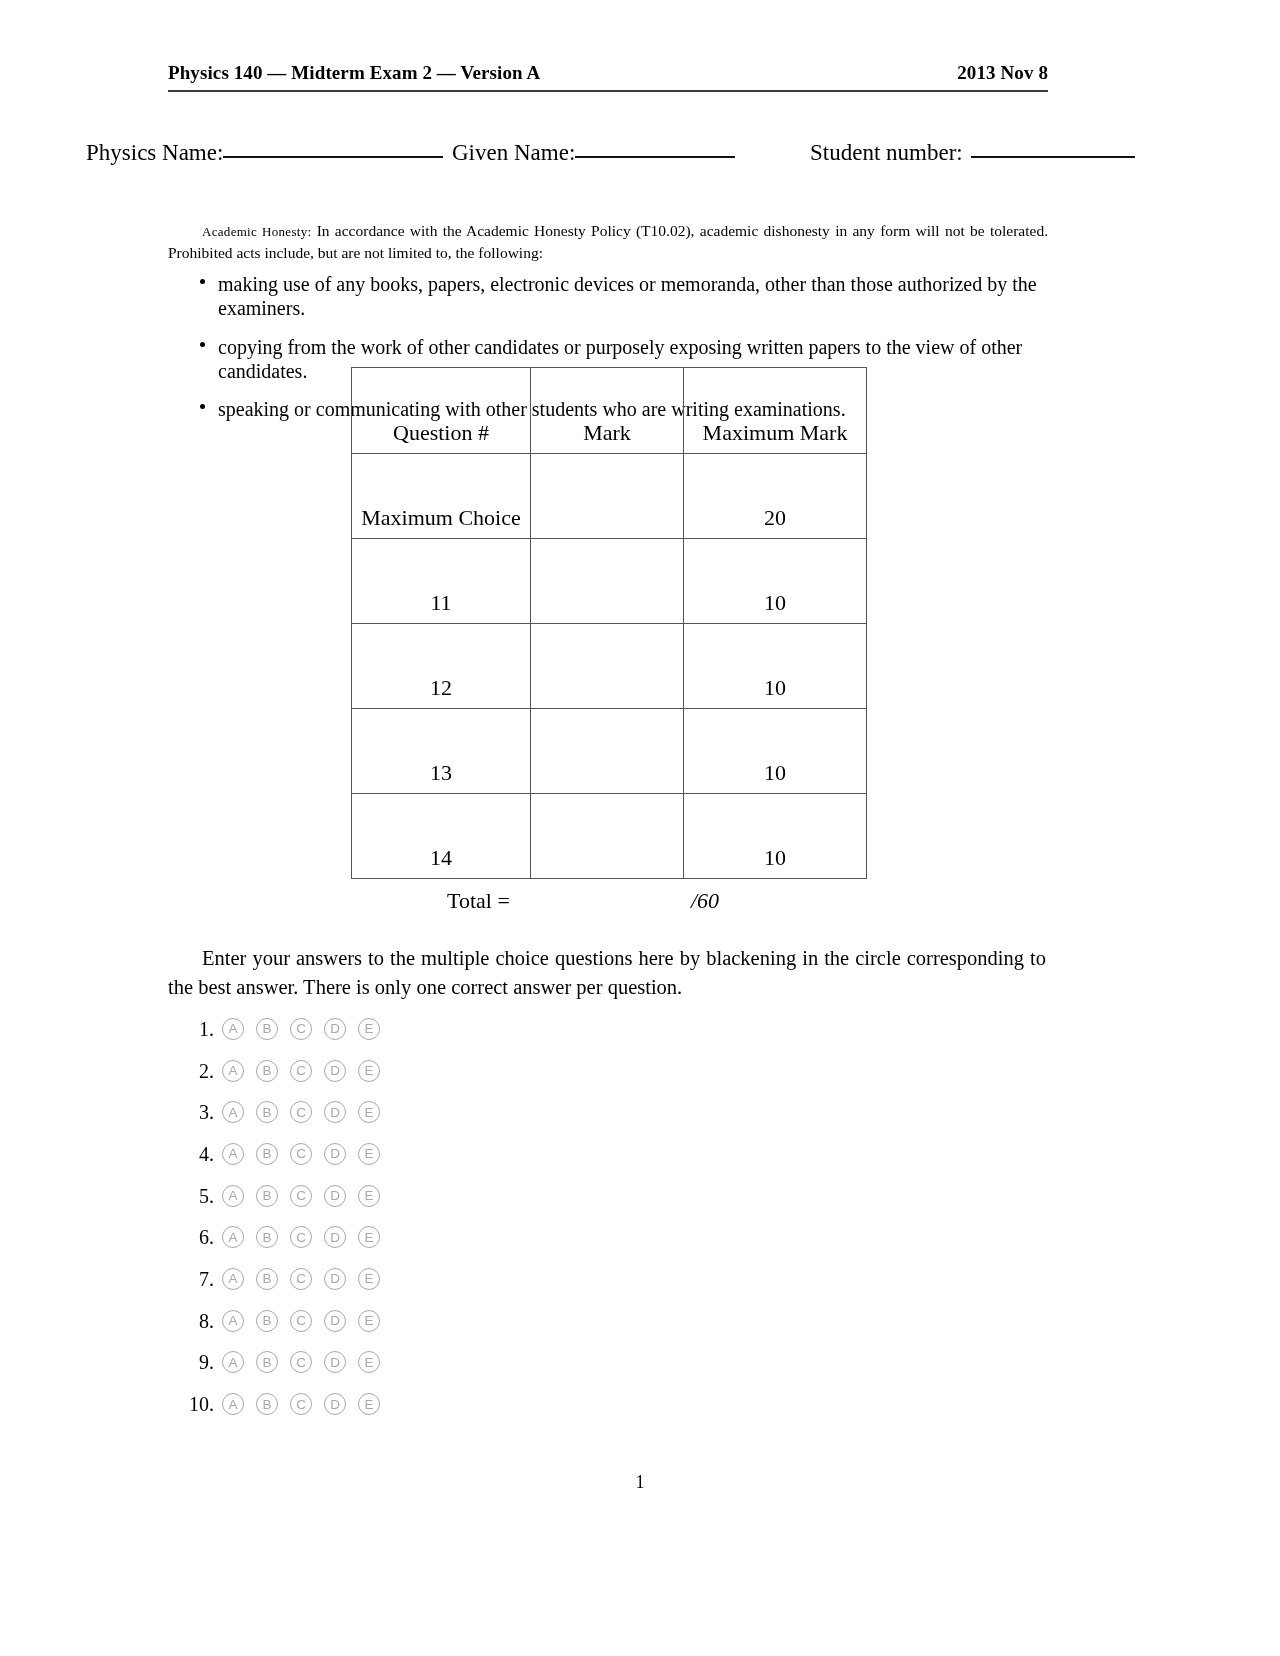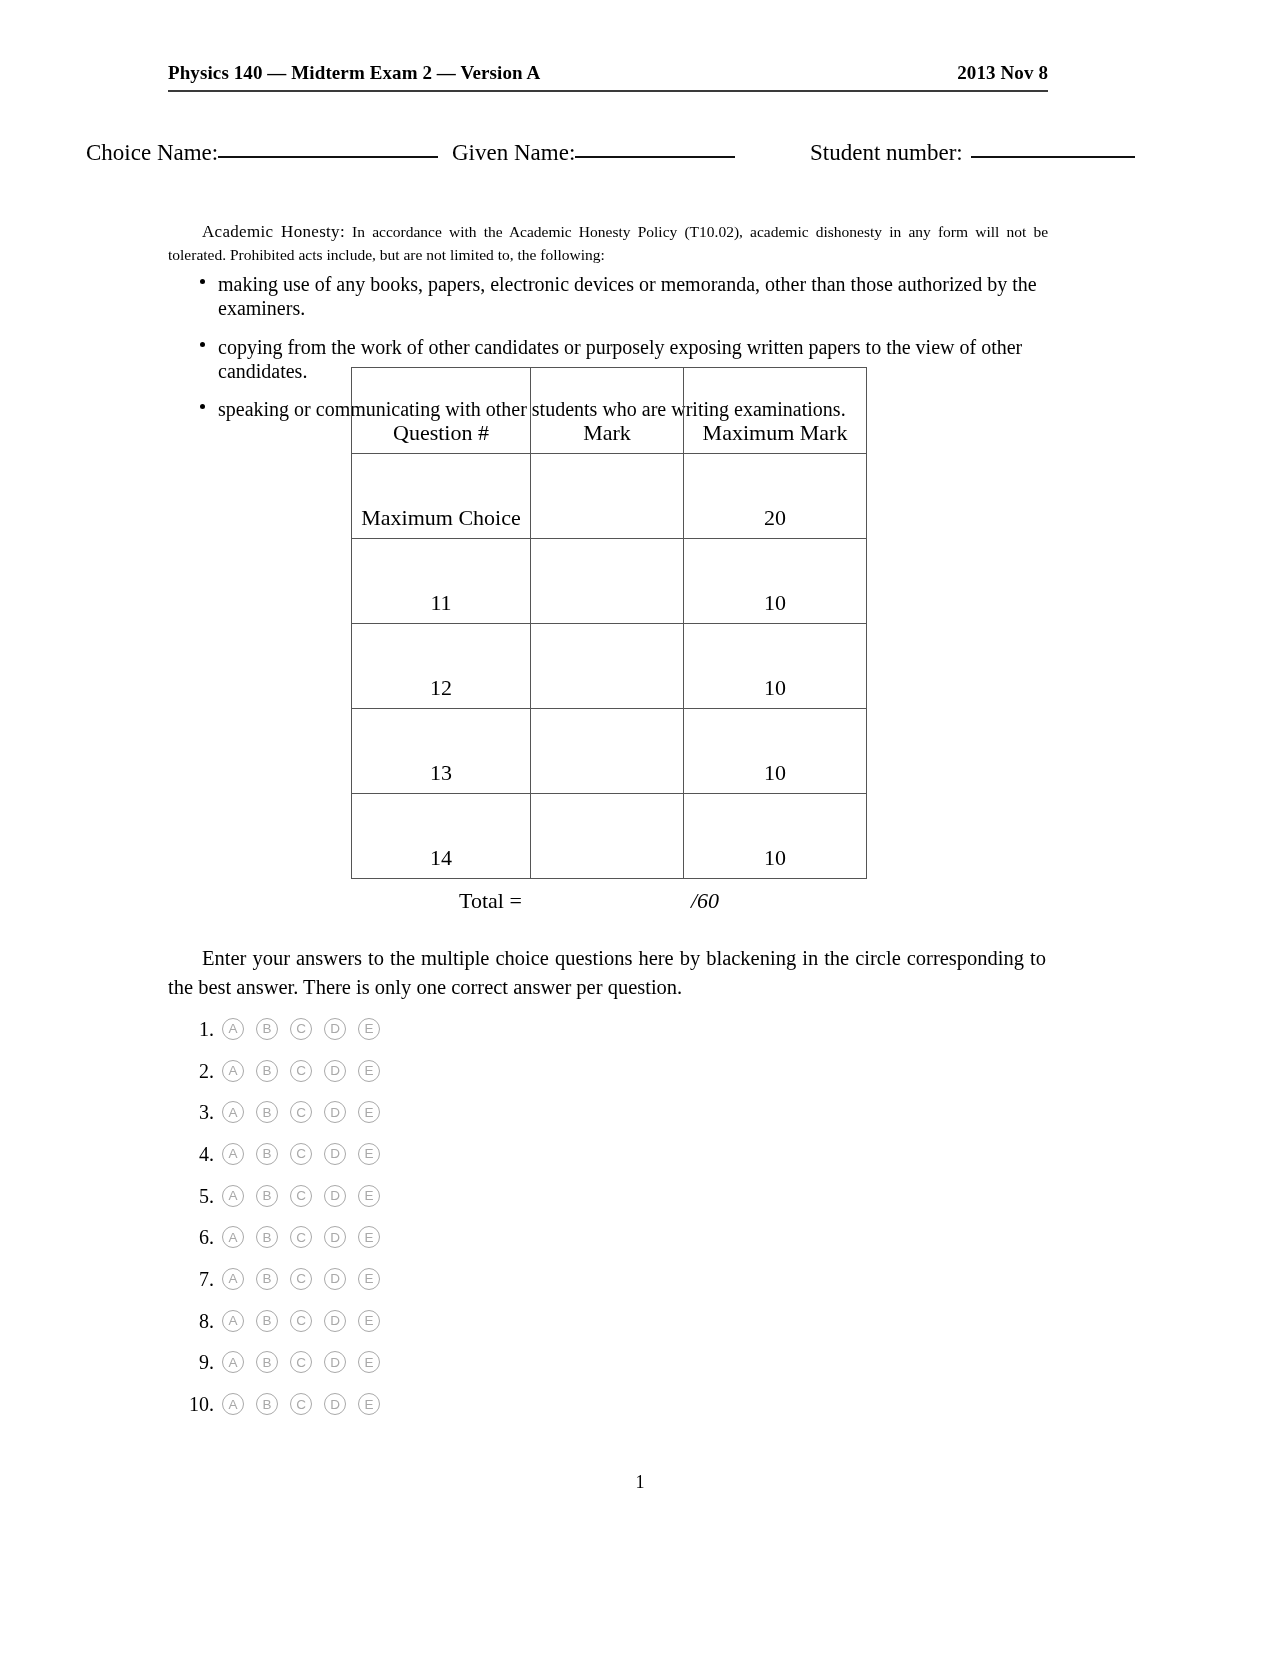--- a/index.html
+++ b/index.html
@@ -77,21 +77,21 @@
   .honesty {
     position: absolute;
     left: 168px;
     top: 220px;
     width: 880px;
     font-size: 15.5px;
     line-height: 1.42;
     text-align: justify;
   }
   .honesty-title {
-    font-size: 17px;
+    font-size: 13px;
     letter-spacing: 0.3px;
   }
   .honesty-indent { display: inline-block; width: 34px; }
 
   .bullets {
     position: absolute;
     left: 168px;
     top: 272px;
     width: 880px;
     font-size: 20px;
@@ -137,21 +137,21 @@
   .row-body td { height: 77px; }
 
   .total-line {
     position: absolute;
     left: 351px;
     top: 888px;
     width: 512px;
     height: 30px;
     font-size: 22px;
   }
-  .total-label { position: absolute; left: 108px; top: 0; }
+  .total-label { position: absolute; left: 96px; top: 0; }
   .total-value { position: absolute; left: 340px; top: 0; font-style: italic; }
 
   
   .instructions {
     position: absolute;
     left: 168px;
     top: 944px;
     width: 878px;
     font-size: 20.5px;
     line-height: 1.42;
@@ -210,21 +210,21 @@
 <div class="page">
 
   <div class="header">
     <span>Physics 140 — Midterm Exam 2 — Version A</span>
     <span>2013 Nov 8</span>
   </div>
   <div class="header-rule"></div>
 
   <div class="nameline">
     <span class="nl-item nl-family">
-      <span>Choice Name:</span><span class="blank-rule rule-family"></span>
+      <span>Physics Name:</span><span class="blank-rule rule-family"></span>
     </span>
     <span class="nl-item nl-given">
       <span>Given Name:</span><span class="blank-rule rule-given"></span>
     </span>
     <span class="nl-item nl-student">
       <span>Student number:</span><span class="blank-rule rule-student"></span>
     </span>
   </div>
 
   <div class="honesty">

